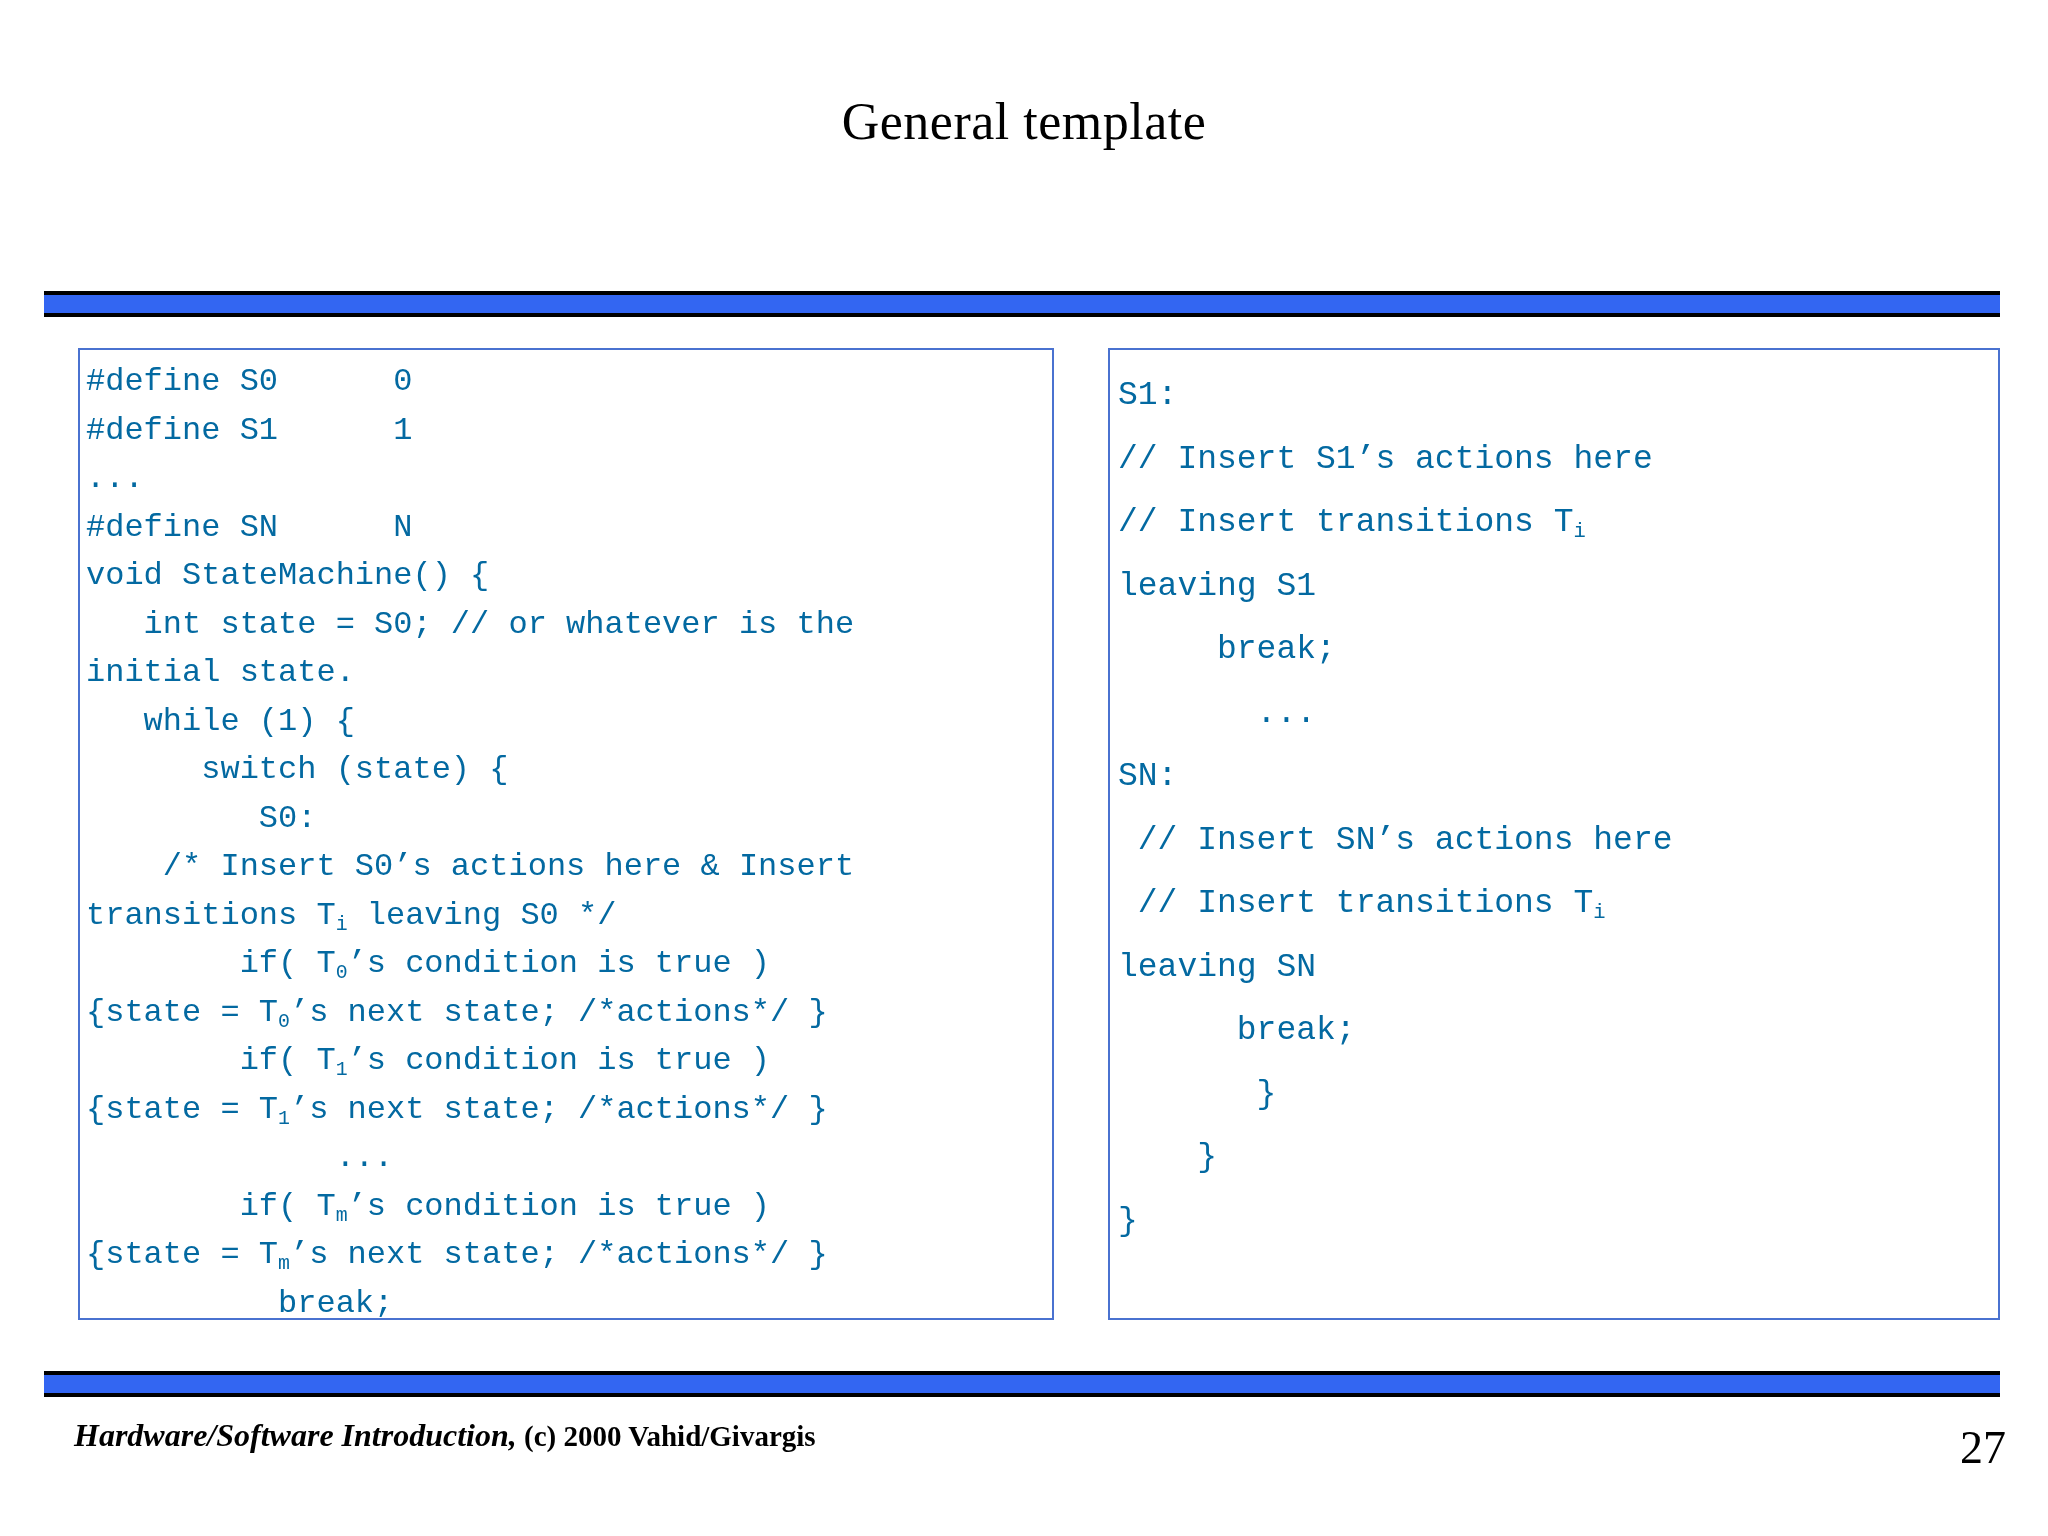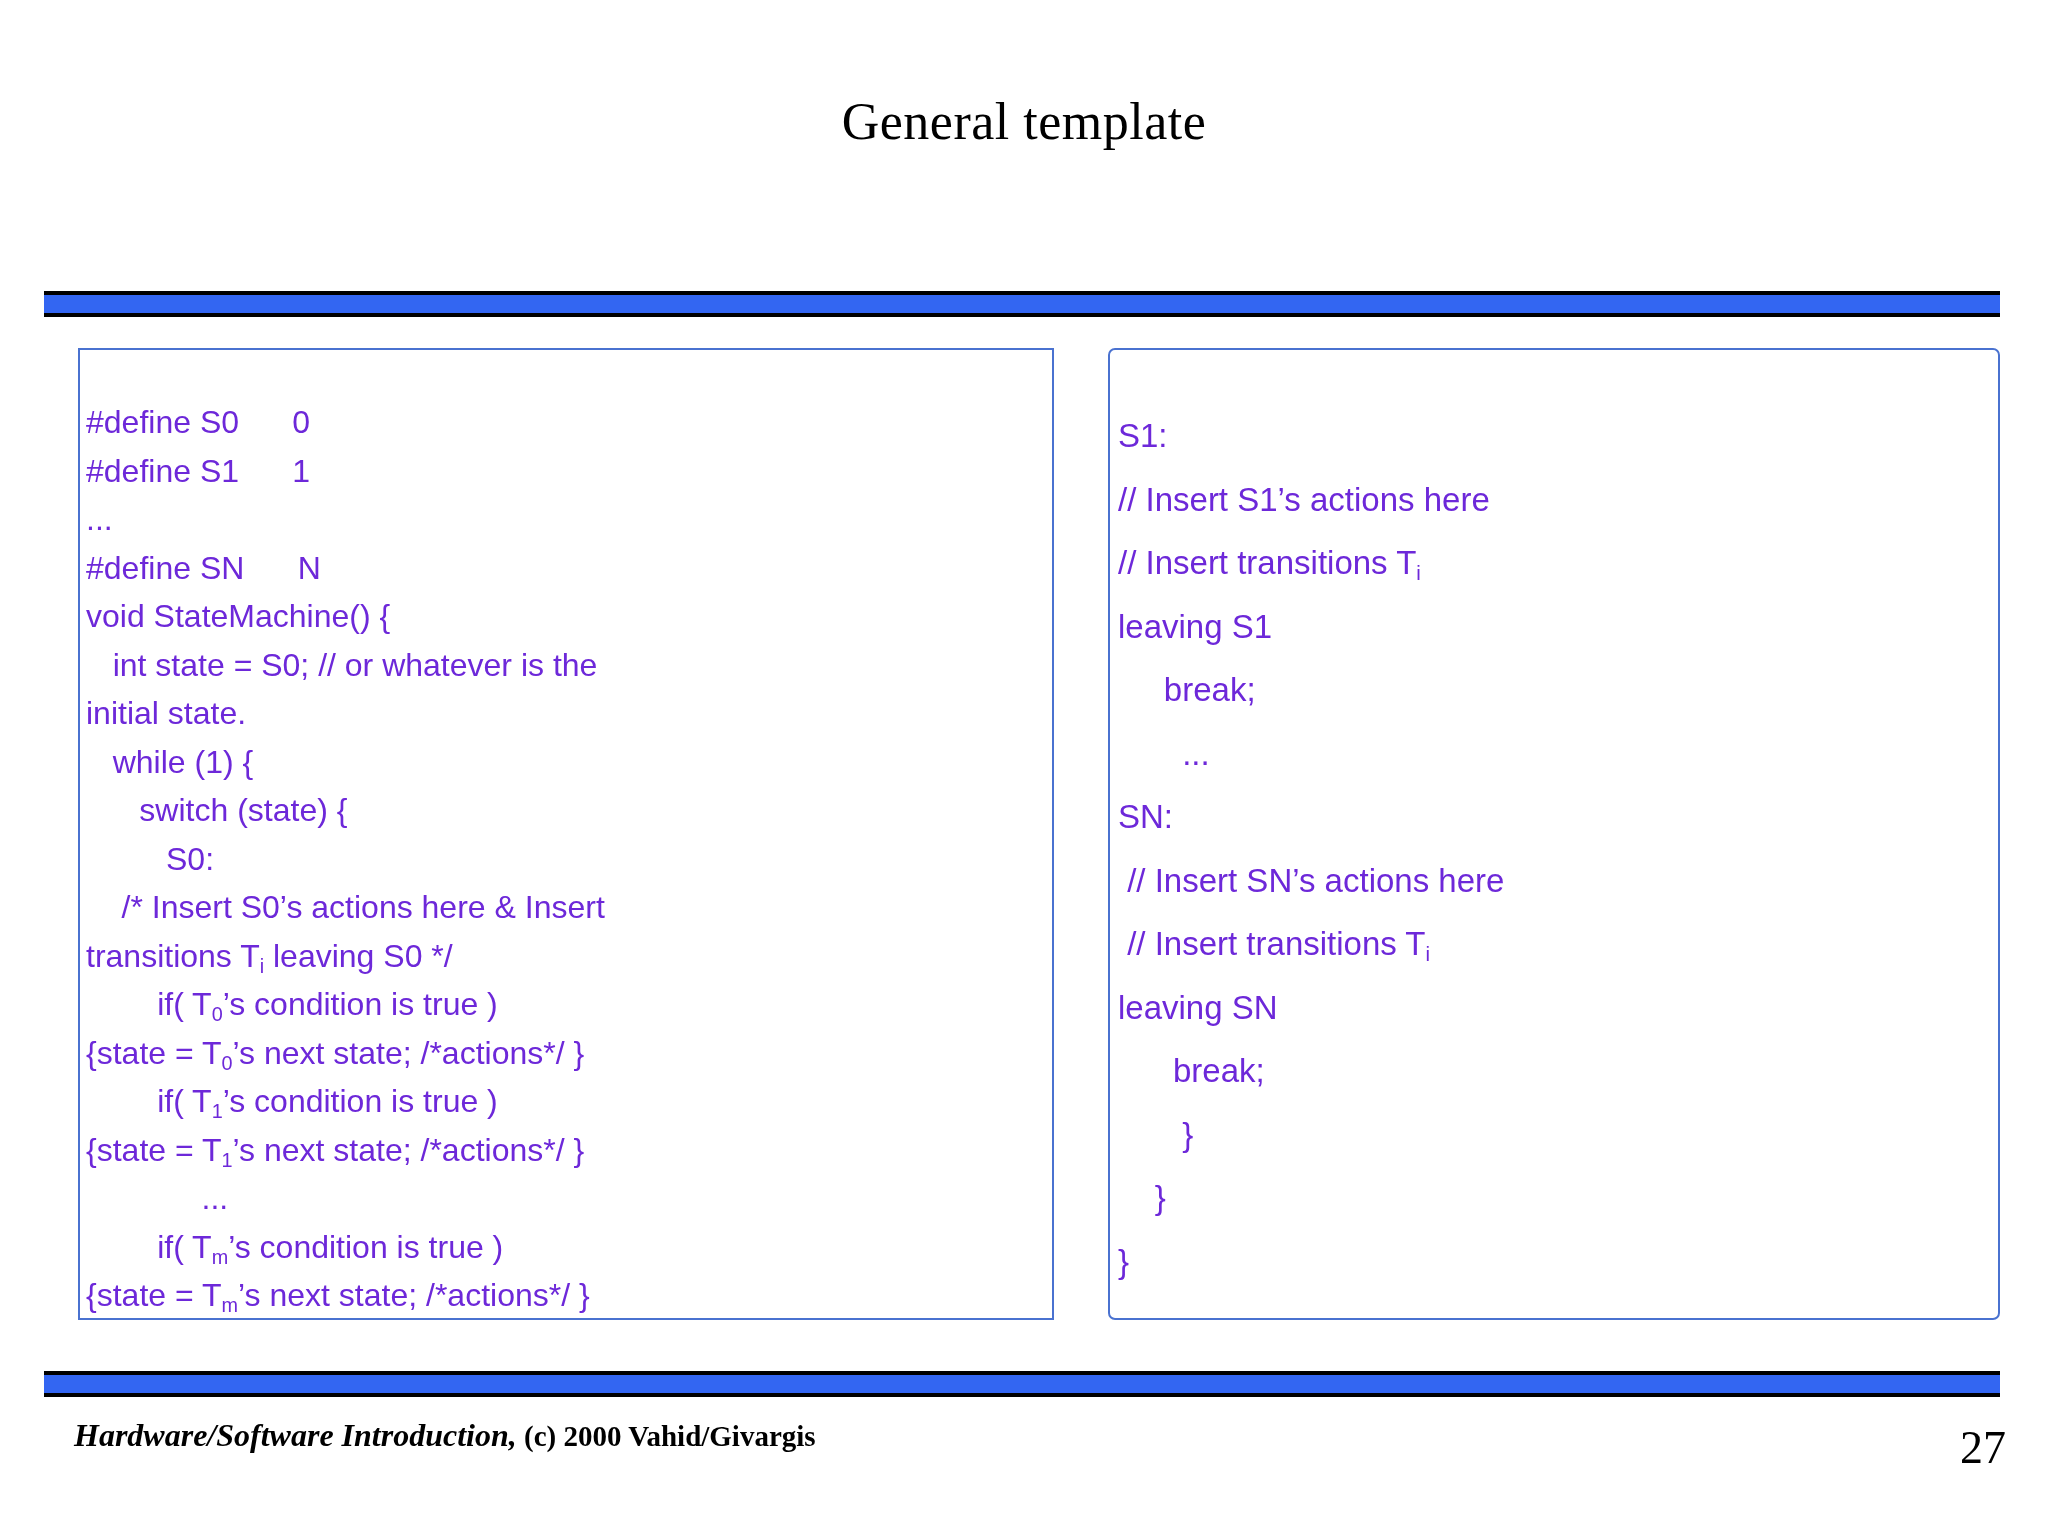--- a/index.html
+++ b/index.html
@@ -55,31 +55,29 @@
     left: 78px;
     top: 348px;
     width: 976px;
     height: 972px;
   }
   .code-box.right {
     left: 1108px;
     top: 348px;
     width: 892px;
     height: 972px;
-    border-radius: 7px;
   }
 
   .code-lines {
-    font-family: Liberation Sans, sans-serif;
+    font-family: Liberation Mono, monospace;
     font-size: 32px;
     line-height: 48.5px;
-    color: #6d28d9;
+    color: #0369a1;
     white-space: pre;
     padding: 8px 0 0 6px;
-    margin-top: 40px;
   }
   .code-box.right .code-lines {
     font-size: 33px;
     line-height: 63.5px;
     padding: 14px 0 0 8px;
   }
 
   .code-lines .ln { display: block; white-space: pre; }
   .code-lines sub {
     font-size: 0.62em;

